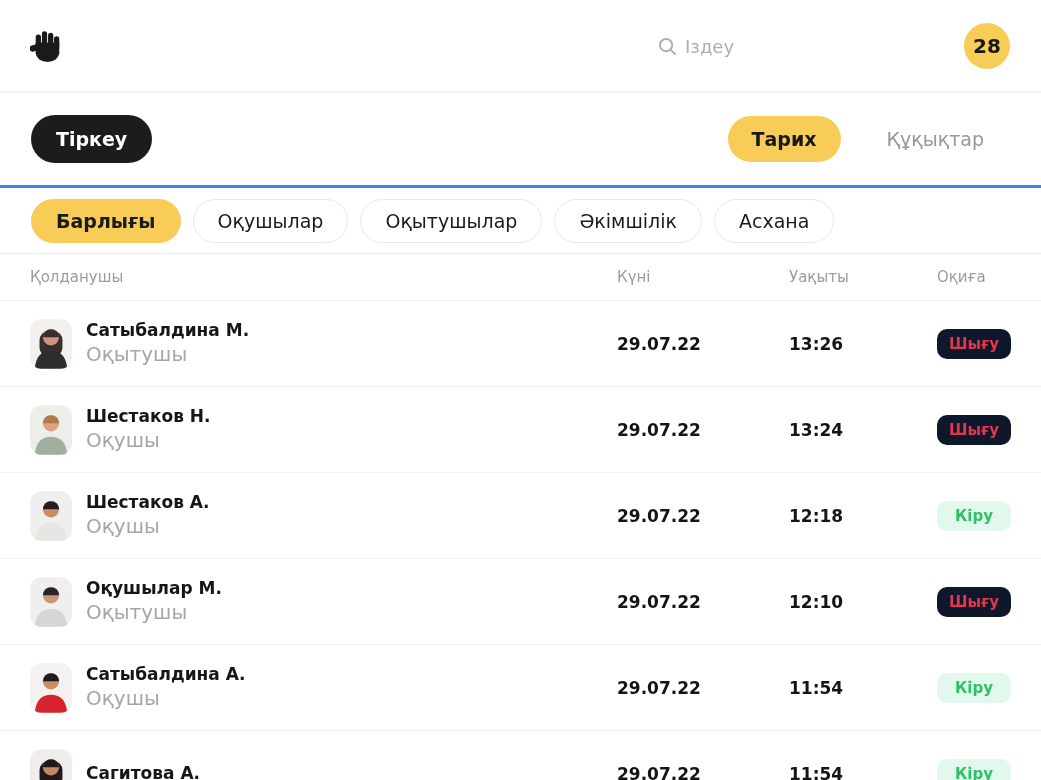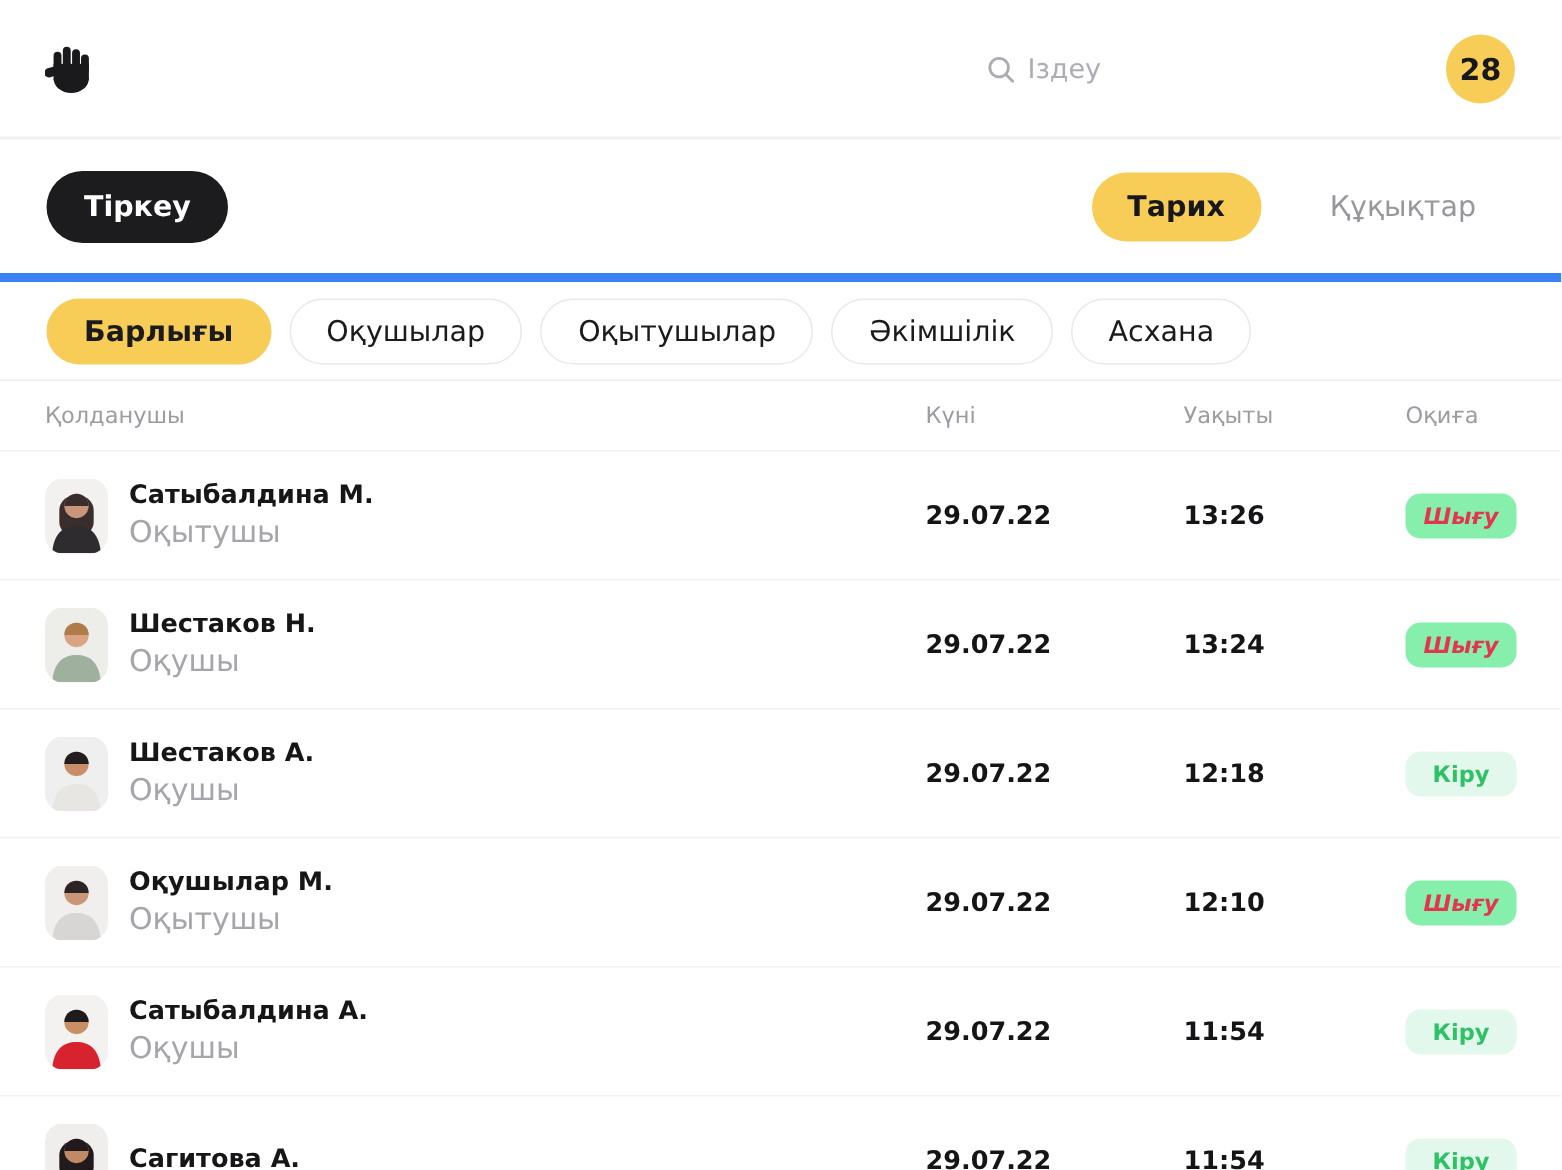--- a/index.html
+++ b/index.html
@@ -12,21 +12,21 @@
   .logo { position:absolute; left:30px; top:27px; width:32px; height:38px; cursor:pointer; }
   .search { position:absolute; left:658px; top:0; height:93px; display:flex; align-items:center; gap:8px; }
   .search svg { flex:0 0 auto; }
   .search input { border:none; outline:none; font-family:inherit; font-size:18px; color:#3a3a3e; width:150px; background:transparent; }
   .search input::placeholder { color:#ADADB4; }
   .notif { position:absolute; right:31px; top:23px; width:46px; height:46px; border-radius:50%;
            background:#F7CD58; display:flex; align-items:center; justify-content:center;
            font-size:20px; font-weight:600; color:#18181A; cursor:pointer; }
 
   
-  .navrow { height:95px; display:flex; align-items:center; padding:0 57px 0 31px; border-bottom:6px solid #3b82f6; }
+  .navrow { height:95px; display:flex; align-items:center; padding:0 57px 0 31px; border-bottom:3px solid #3b82f6; }
   .btn-register { background:#1C1C1E; color:#fff; font-family:inherit; font-size:19px; font-weight:600;
                   border:none; border-radius:24px; height:48px; padding:0 25px; cursor:pointer; }
   .navlinks { margin-left:auto; display:flex; align-items:center; gap:46px; }
   .navlink { font-size:19px; color:#97979D; cursor:pointer; white-space:nowrap; }
   .navlink.active { background:#F7CD58; color:#18181A; font-weight:600; padding:12px 24px; border-radius:23px; }
 
   
   .chips { height:66px; display:flex; align-items:center; gap:12px; padding:0 31px; border-bottom:1px solid #EDEDEE; }
   .chip { font-family:inherit; font-size:19px; color:#1B1B1D; background:#fff; border:1px solid #E9E9EB;
           border-radius:22px; height:44px; padding:0 24px; cursor:pointer; white-space:nowrap; }
@@ -38,21 +38,21 @@
   .thead span { font-size:15px; color:#9B9BA2; }
   .trow { height:86px; border-bottom:1px solid #F1F1F2; }
   .usercell { display:flex; align-items:center; gap:14px; }
   .avatar { width:42px; height:50px; border-radius:12px; overflow:hidden; flex:0 0 auto; }
   .avatar svg { display:block; }
   .uname { font-size:17px; font-weight:600; color:#161618; line-height:1.35; }
   .urole { font-size:20px; color:#A5A5AB; line-height:1.35; }
   .dcell, .tcell { font-size:17px; font-weight:600; color:#151517; }
   .badge { display:inline-flex; align-items:center; justify-content:center; min-width:74px; height:30px;
            border-radius:10px; font-size:15px; font-weight:600; cursor:default; justify-self:end; }
-  .badge[data-type="exit"]  { background:#86efac; color:#E4354F;font-style:italic; }
+  .badge[data-type="exit"]  { background:#0f172a; color:#E4354F; }
   .badge[data-type="enter"] { background:#E3F8EC; color:#2EC166;margin-left:32px; }
 </style>
 </head>
 <body>
 
 <div class="page">
 
   <div class="header">
     <svg class="logo" viewBox="0 0 28 33" xmlns="http://www.w3.org/2000/svg">
       <g fill="#1A1A1C">

